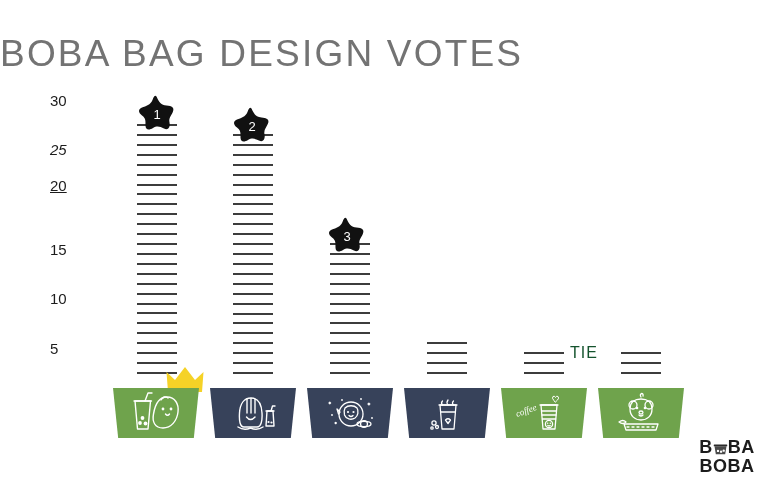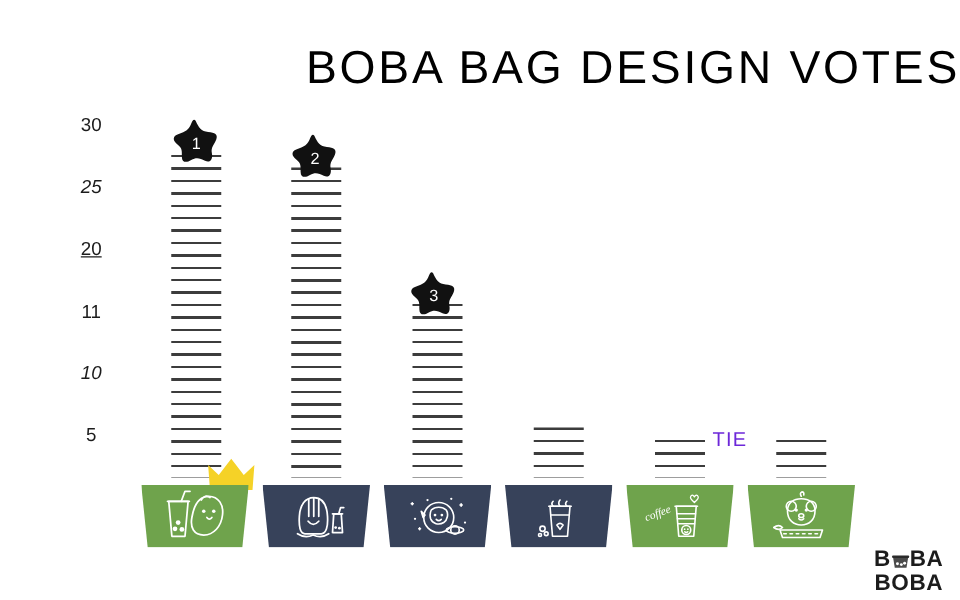--- a/index.html
+++ b/index.html
@@ -18,42 +18,42 @@
     background: #ffffff;
     overflow: hidden;
   }
 
   
   #chart-title {
     position: absolute;
     left: 0;
     top: 33px;
     width: 768px;
-    text-align: right;
+    text-align: left;
     font-family: "Liberation Sans", sans-serif;
     font-size: 37px;
     font-weight: 400;
     letter-spacing: 2.2px;
-    color: #000000;
+    color: #737373;
     white-space: nowrap;
   }
 
   
   #y-axis {
     position: absolute;
     left: 50px;
     top: 88px;
     width: 46px;
     height: 280px;
   }
   .y-tick {
     position: absolute;
     right: 0;
     width: 46px;
-    text-align: center;
+    text-align: left;
     font-size: 15px;
     color: #1c1c1c;
     line-height: 14px;
   }
 
   
   #plot {
     position: absolute;
     left: 0;
     top: 0;
@@ -119,21 +119,21 @@
     box-sizing: border-box;
   }
 
   
   #tie-label {
     position: absolute;
     left: 570px;
     top: 344px;
     font-size: 16px;
     letter-spacing: 1px;
-    color: #6d28d9;
+    color: #14532d;
   }
 
   
   #brand-logo {
     position: absolute;
     left: 692px;
     top: 438px;
     width: 70px;
     text-align: center;
     line-height: 19px;
@@ -160,23 +160,23 @@
 </head>
 <body>
 
 <div id="stage">
 
   <div id="chart-title">BOBA BAG DESIGN VOTES</div>
 
   <div id="y-axis">
     <div class="y-tick" style="top:6px;">30</div>
     <div class="y-tick" style="top:55px;font-style:italic;">25</div>
-    <div class="y-tick" style="top:105px;text-decoration:underline;">20</div>
-    <div class="y-tick" style="top:155px;">11</div>
-    <div class="y-tick" style="top:204px;font-style:italic;">10</div>
+    <div class="y-tick" style="top:91px;text-decoration:underline;">20</div>
+    <div class="y-tick" style="top:155px;">15</div>
+    <div class="y-tick" style="top:204px;">10</div>
     <div class="y-tick" style="top:254px;">5</div>
   </div>
 
   <div id="plot">
 
     <div class="bar" style="left: 137px; bottom: 98px; height: 257.92px;"></div>
 
     <div class="rank-star" style="left:136px; top:94px;">
       <svg viewBox="0 0 40 40" width="40" height="40">
         <path d="M20.5 2.5 C23 8 25 11 30.5 11.5 C36 12 38.5 13.5 37 17.5 C35.5 21.5 32.5 23.5 33.5 28.5 C34.5 33.5 32 36.5 28 34.5 C24 32.5 21 31.5 17 34 C13 36.5 9.5 36 9.5 31.5 C9.5 27 10 24.5 6 21.5 C2 18.5 2 15 6 13.5 C10 12 14.5 11 16.5 6 C18 2.2 19 1 20.5 2.5 Z" fill="#111111"></path>

